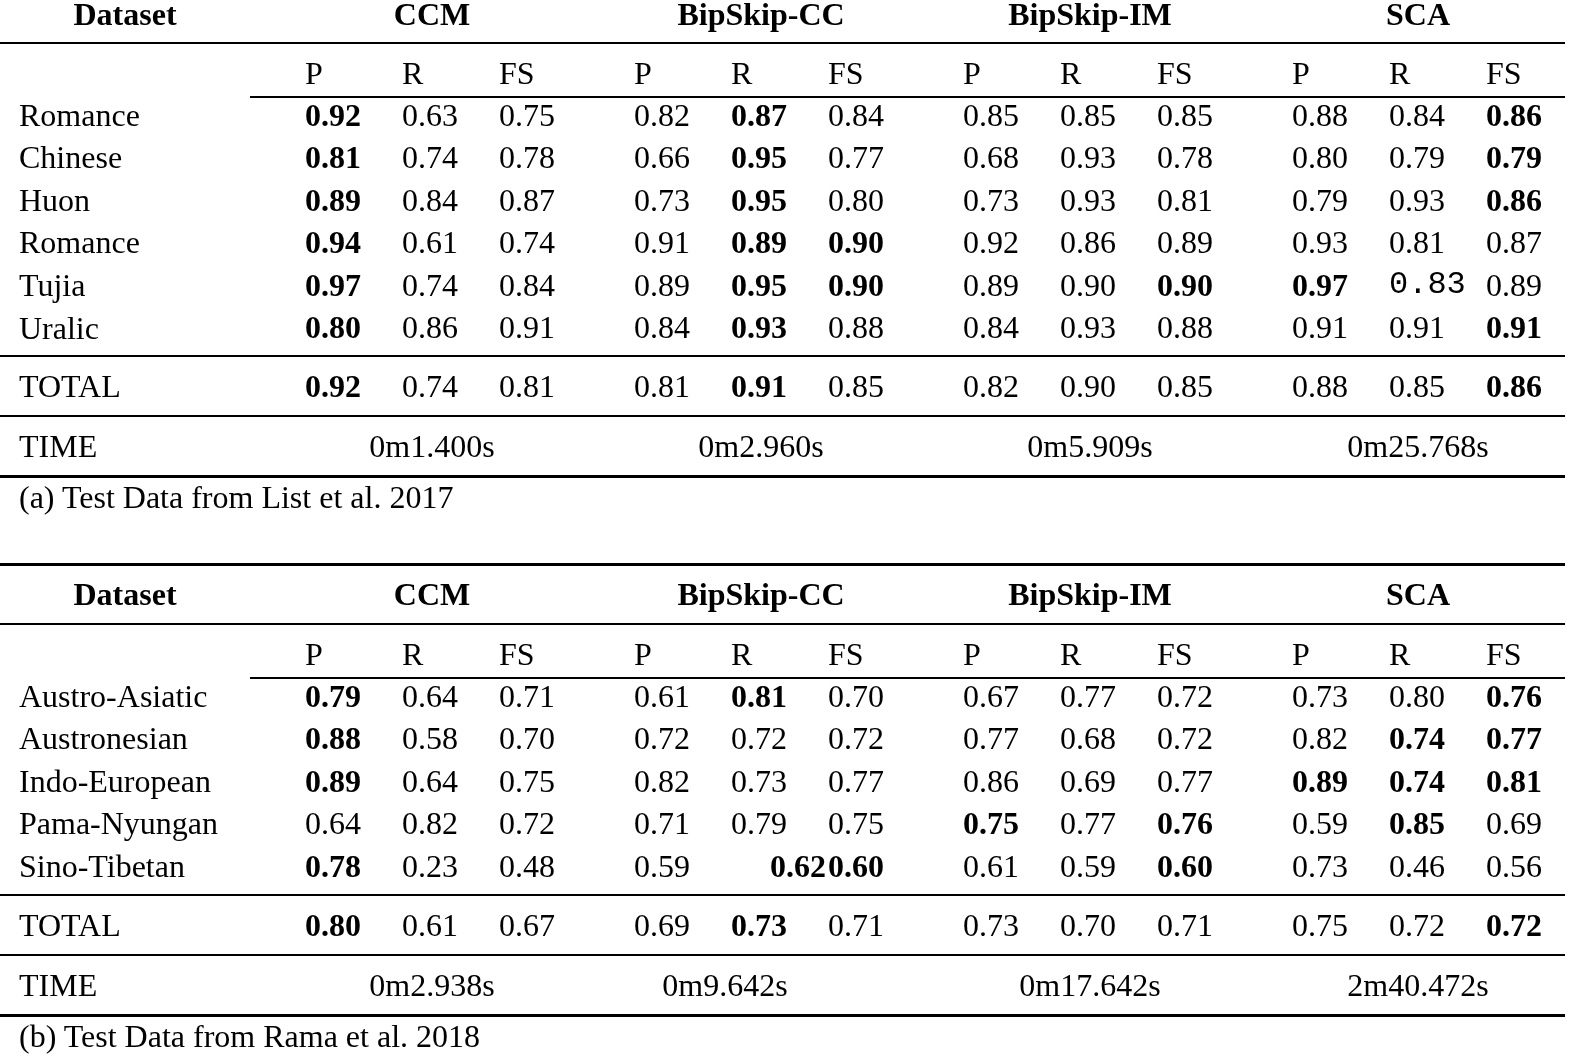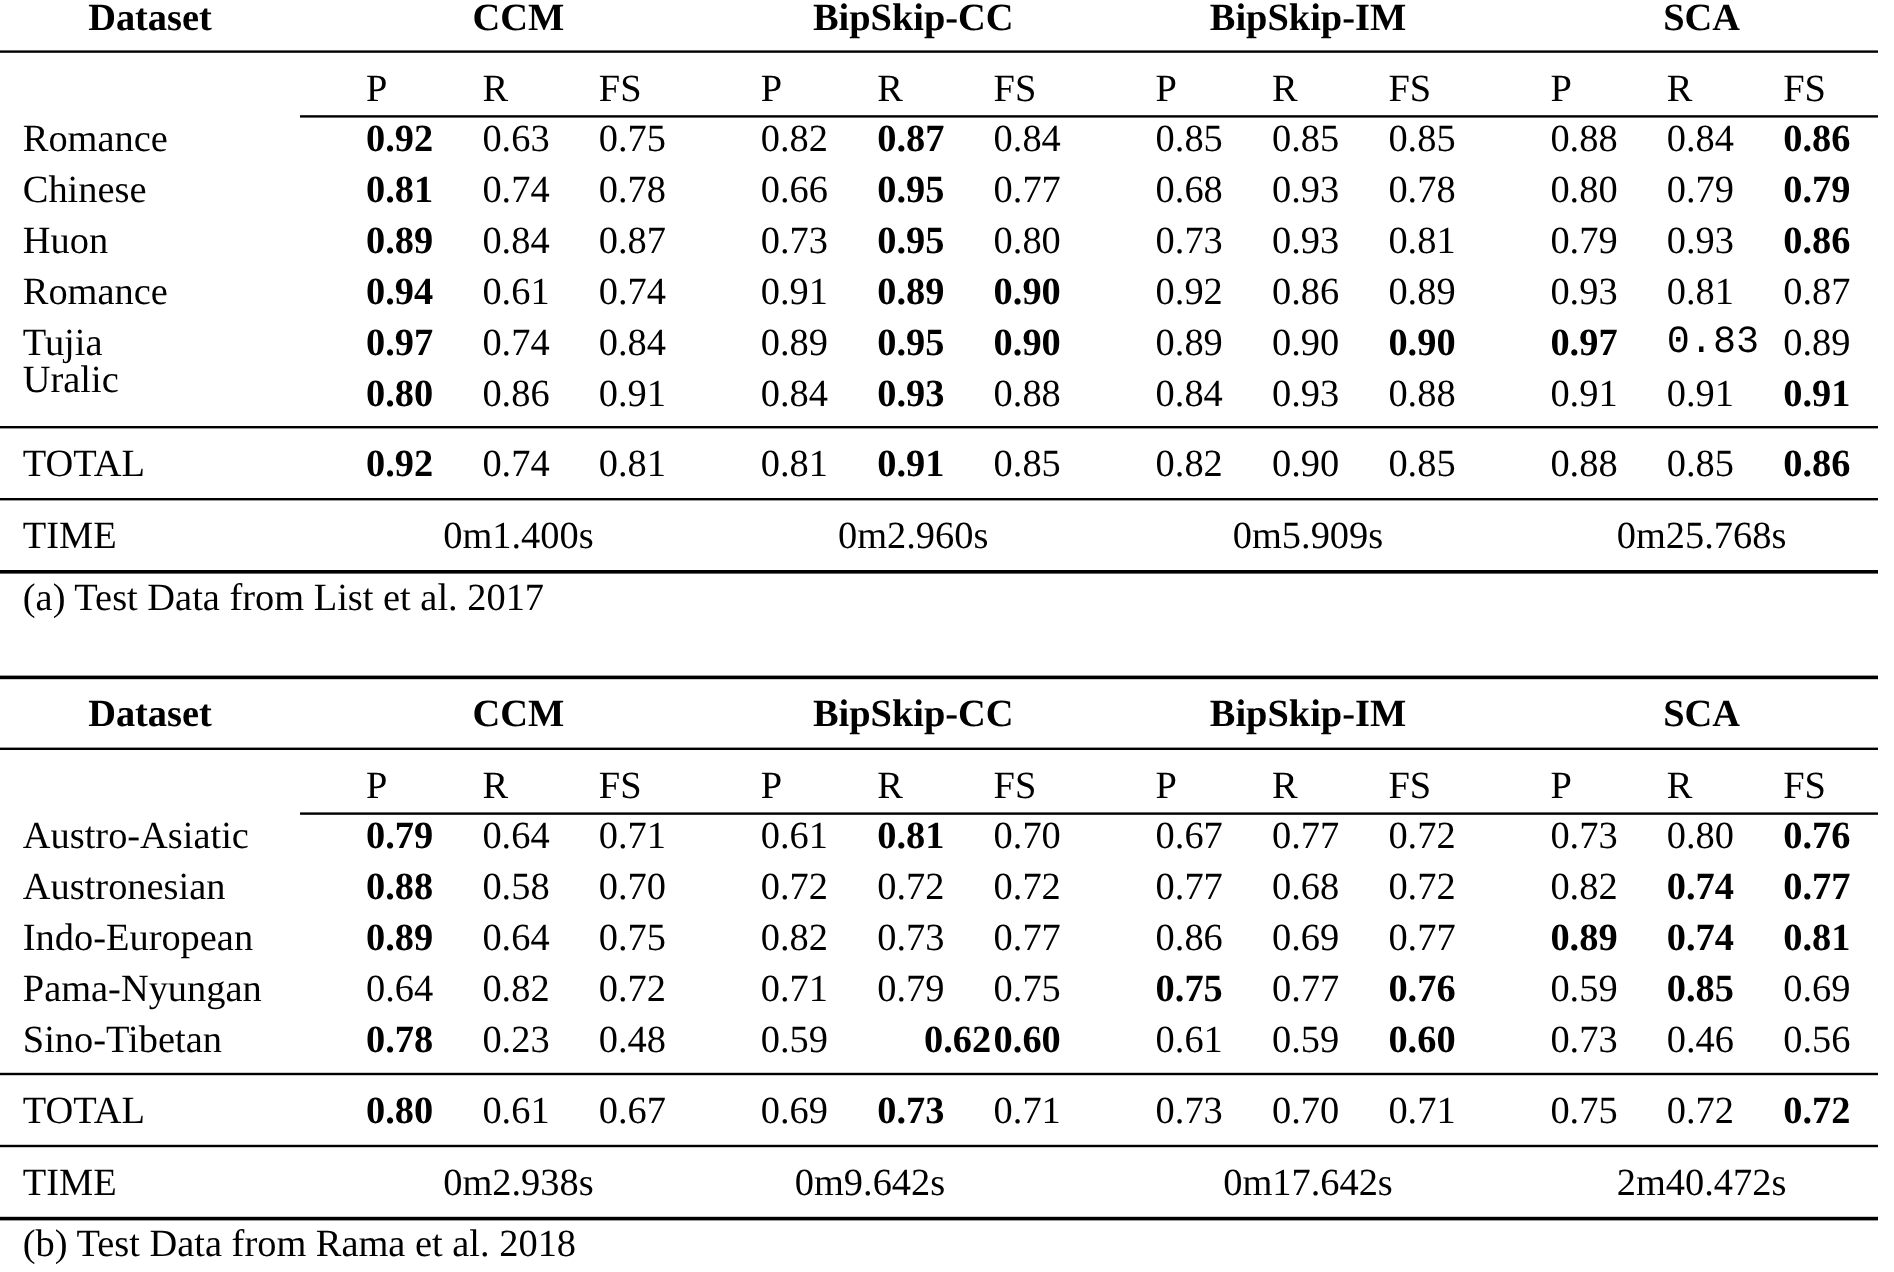--- a/index.html
+++ b/index.html
@@ -116,21 +116,21 @@
         <div class="cell b" style="left: 731px; top: 264.6px;">0.95</div>
         <div class="cell b" style="left: 828px; top: 264.6px;">0.90</div>
         <div class="cell" style="left: 963px; top: 264.6px;">0.89</div>
         <div class="cell" style="left: 1060px; top: 264.6px;">0.90</div>
         <div class="cell b" style="left: 1157px; top: 264.6px;">0.90</div>
         <div class="cell b" style="left: 1292px; top: 264.6px;">0.97</div>
         <div class="cell" style="left: 1389px; top: 264.6px; font-family: Liberation Mono, monospace;">0.83</div>
         <div class="cell" style="left: 1486px; top: 264.6px;">0.89</div>
       </div>
       <div>
-        <div class="cell rowlabel" style="top: 296px; font-family: Liberation Serif, serif;">Uralic</div>
+        <div class="cell rowlabel" style="top: 308px; font-family: Liberation Serif, serif;">Uralic</div>
         <div class="cell b" style="left: 305px; top: 307px;">0.80</div>
         <div class="cell" style="left: 402px; top: 307px;">0.86</div>
         <div class="cell" style="left: 499px; top: 307px;">0.91</div>
         <div class="cell" style="left: 634px; top: 307px;">0.84</div>
         <div class="cell b" style="left: 731px; top: 307px;">0.93</div>
         <div class="cell" style="left: 828px; top: 307px;">0.88</div>
         <div class="cell" style="left: 963px; top: 307px;">0.84</div>
         <div class="cell" style="left: 1060px; top: 307px;">0.93</div>
         <div class="cell" style="left: 1157px; top: 307px;">0.88</div>
         <div class="cell" style="left: 1292px; top: 307px;">0.91</div>

